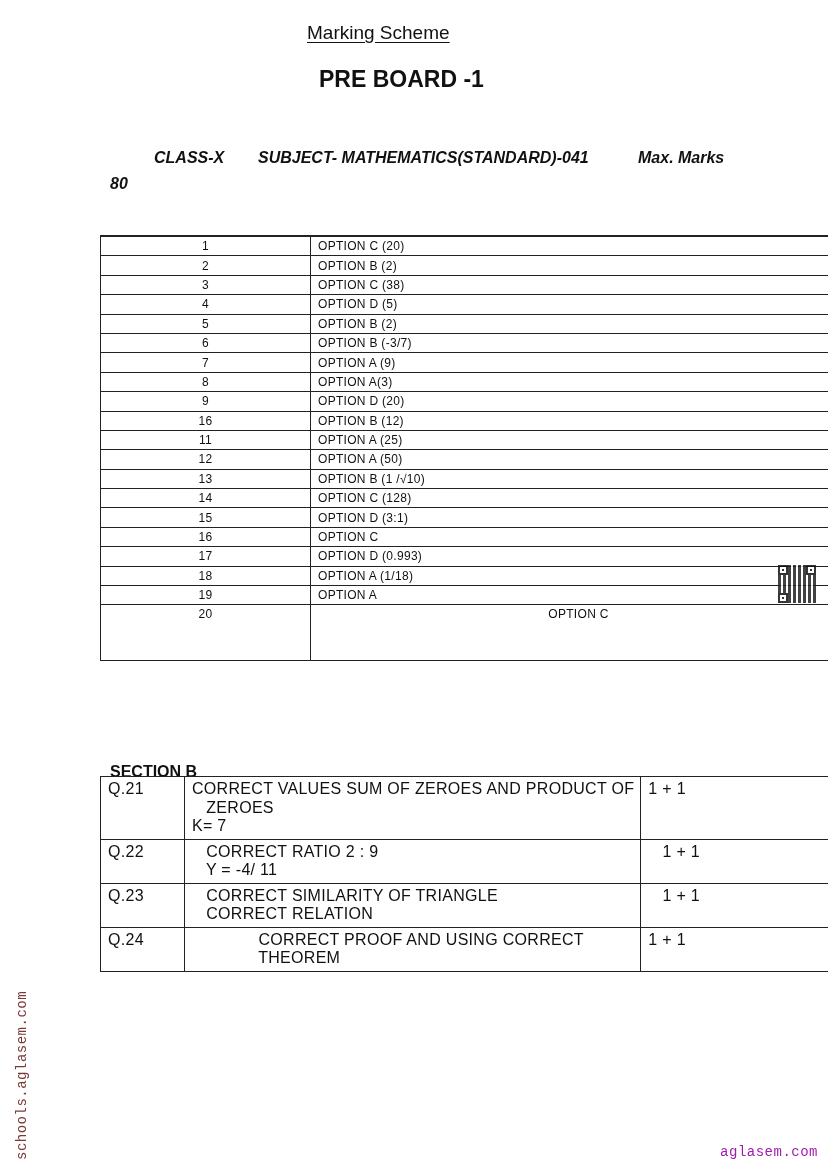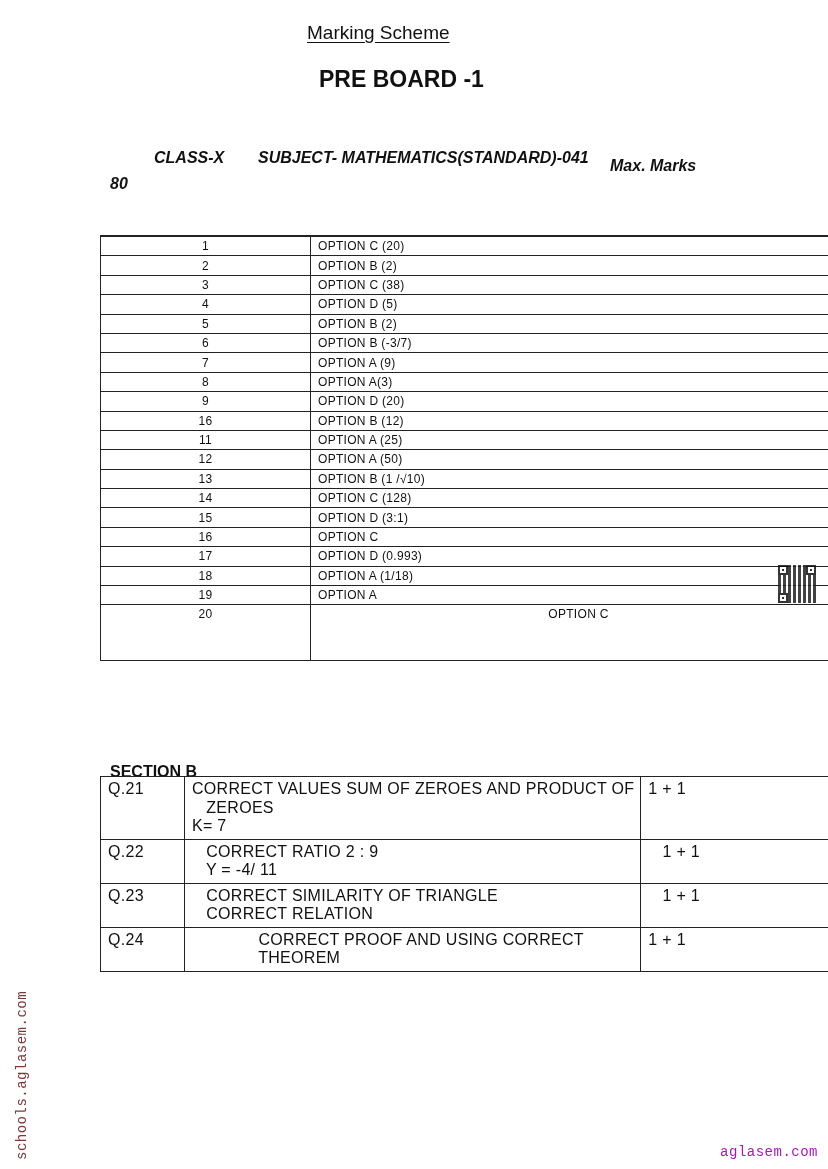--- a/index.html
+++ b/index.html
@@ -5,21 +5,21 @@
   html, body { margin: 0; padding: 0; background: #ffffff; }
   body {
     width: 828px; height: 1169px; position: relative; overflow: hidden;
     font-family: "Liberation Sans", "DejaVu Sans", sans-serif; color: #111;
   }
   .title-wrap { position: absolute; left: 307px; top: 22px; font-weight: normal; font-size: 19px; text-decoration: underline; text-underline-offset: 3px; text-align: center; }
   .subtitle { position: absolute; left: 319px; top: 66px; font-weight: bold; font-size: 23px; }
   .meta { position: absolute; top: 149px; font-size: 16px; font-weight: bold; font-style: italic; }
   .meta.cls { left: 110px; margin-left: 44px; }
   .meta.subj { left: 258px; }
-  .meta.max { left: 610px; margin-top: 8px; }
+  .meta.max { left: 638px; }
   .meta.marks { left: 110px; top: 175px; }
 
   table { border-collapse: collapse; position: absolute; }
   table.sec-a { left: 100px; top: 235px; width: 740px; }
   table.sec-a td { border: 1.5px solid #222; font-size: 12px; padding: 0; height: 18.4px; line-height: 18px; letter-spacing: 0.3px; }
   table.sec-a td.num { width: 209px; text-align: center; }
   table.sec-a td.ans { padding-left: 7px; }
   table.sec-a tr.last td { height: 55px; vertical-align: top; text-align: center; }
   table.sec-a tr:first-child td { border-top: 2px solid #222; }
 

